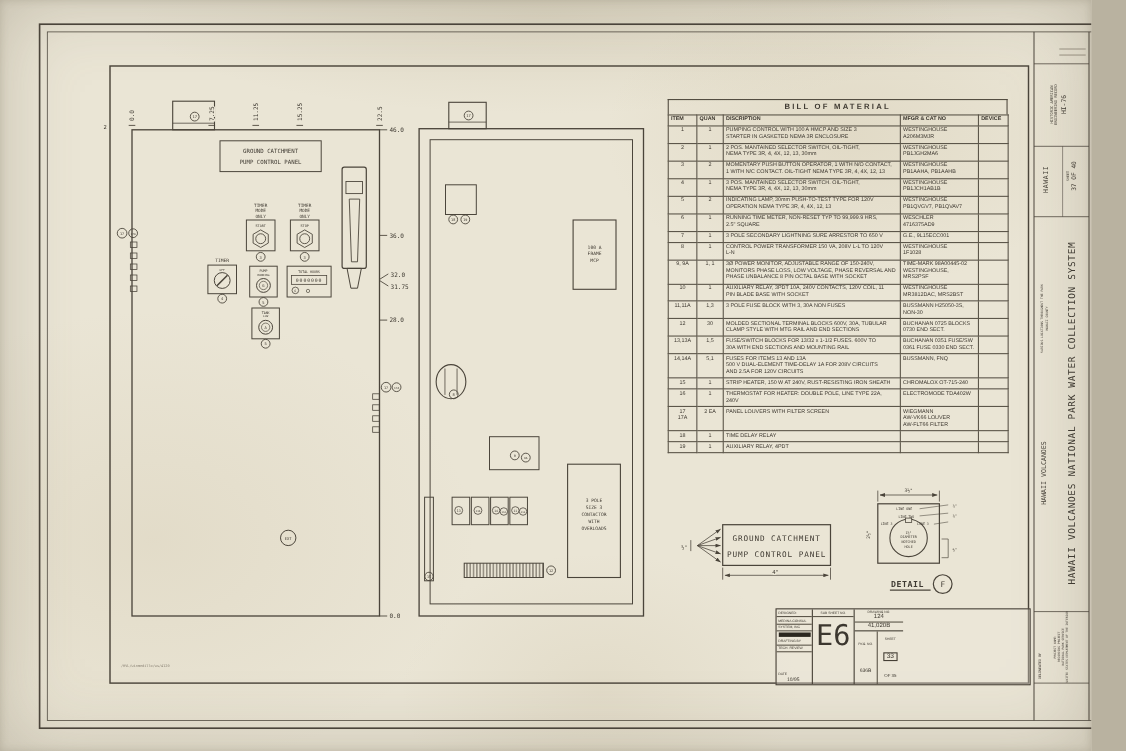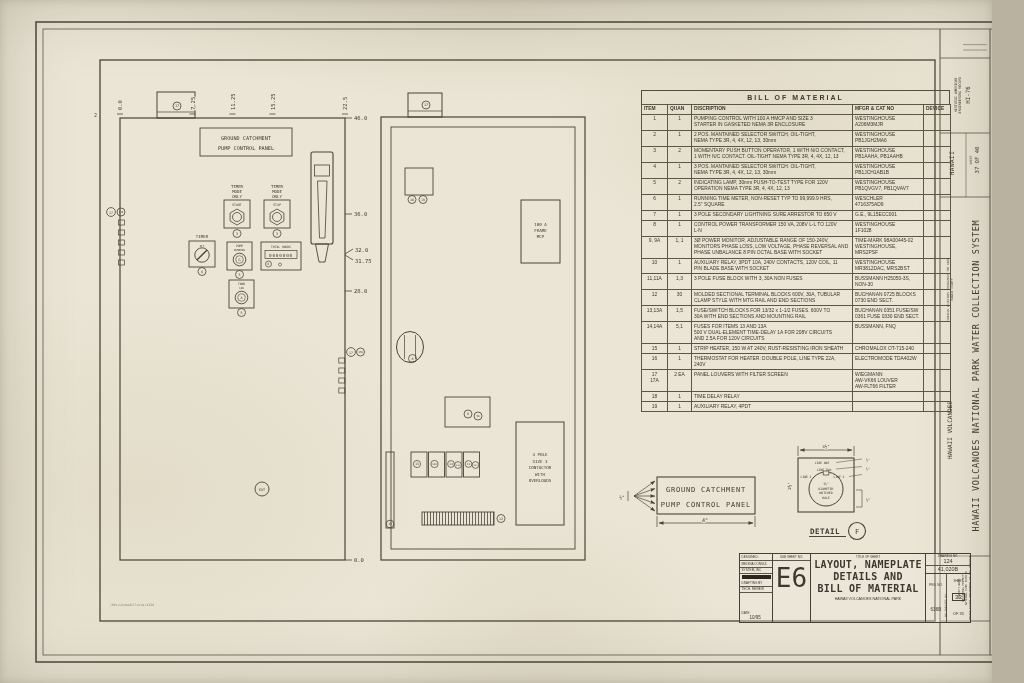--- a/index.html
+++ b/index.html
@@ -8,21 +8,21 @@
     background:
       radial-gradient(ellipse 320px 200px at 78% 18%, rgba(190,175,140,.20), transparent 70%),
       radial-gradient(ellipse 420px 300px at 14% 72%, rgba(186,171,136,.16), transparent 70%),
       radial-gradient(ellipse 260px 180px at 55% 92%, rgba(181,166,131,.15), transparent 70%),
       radial-gradient(ellipse 500px 120px at 50% 2%, rgba(170,158,125,.18), transparent 75%),
       #eae5d5;
     box-shadow: inset 0 0 70px rgba(105,95,75,.30), inset 0 0 8px rgba(90,80,60,.22);
     font-family:"DejaVu Sans Mono", monospace;
     color:#3f3a32;
   }
-  .abs{position:absolute;margin-left:34px;}
+  .abs{position:absolute;}
   svg.art{position:absolute;left:0;top:0;}
   svg.art *{vector-effect:none;}
   svg .ln{stroke:#4a443a;fill:none;}
   svg .t{fill:#3f3a32;stroke:none;font-family:"DejaVu Sans Mono",monospace;}
   svg .halo{paint-order:stroke;stroke:#eae5d5;stroke-width:2px;}
   svg .faint{fill:#8a8274;stroke:none;font-family:"DejaVu Sans Mono",monospace;}
 
   
   #bom{left:607px;top:90px;width:309px;}
   .bom-title{border:1px solid #534d41;border-bottom:none;text-align:center;
@@ -605,27 +605,20 @@
       <div class="tb-row">TECH. REVIEW</div>
       <div class="tb-row">
         <span>DATE</span><br>
         <span style="font-size:4.5px;margin-left:8px">10/95</span>
       </div>
     </div>
     <div class="tbc tb-col2">
       <div class="sub-label">SUB SHEET NO.</div>
       <div class="e6">E6</div>
     </div>
-    <div class="tbc tb-col3">
-      <div class="title-label">TITLE OF SHEET</div>
-      <div class="title-line">LAYOUT, NAMEPLATE</div>
-      <div class="title-line">DETAILS AND</div>
-      <div class="title-line">BILL OF MATERIAL</div>
-      <div class="tb-sub">HAWAII VOLCANOES NATIONAL PARK</div>
-    </div>
     <div class="tbc tb-col4">
       <div>DRAWING NO.</div>
       <div class="dn1">124</div>
       <div class="dn2">41,020B</div>
       <div class="tb4-bottom">
         <div class="pkg">
           <div>PKG. NO.</div>
           <div class="pkgno">636B</div>
         </div>
         <div class="sheetcell">

